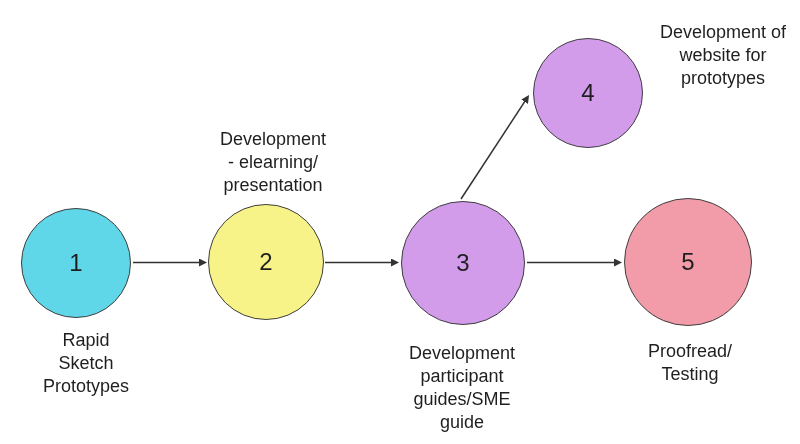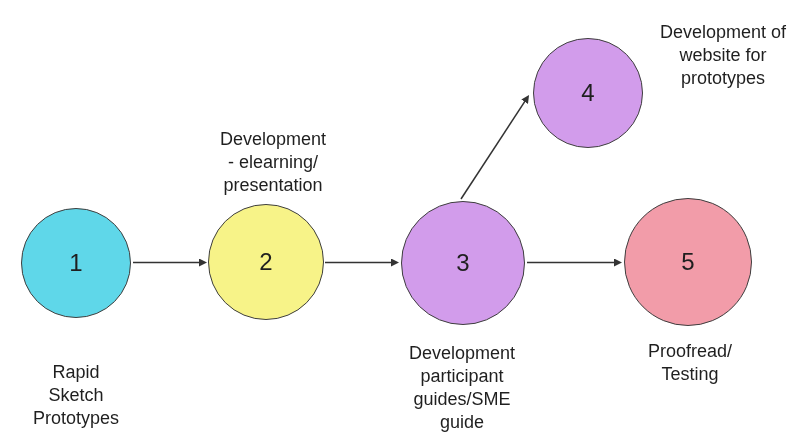--- a/index.html
+++ b/index.html
@@ -40,21 +40,21 @@
   .n4 { left: 533px; top: 38px;  width: 110px; height: 110px; }
   .n5 { left: 624px; top: 198px; width: 128px; height: 128px; }
   .label {
     position: absolute;
     text-align: center;
     font-size: 18px;
     line-height: 23px;
     white-space: pre-line;
     color: #1f1f1f;
   }
-  .l1 { left: 6px;   top: 329px; width: 140px; margin-top: 32px; }
+  .l1 { left: 16px;   top: 329px; width: 140px; }
   .l2 { left: 193px; top: 128px; width: 160px; }
   .l3 { left: 382px; top: 342px; width: 160px; }
   .l4 { left: 638px; top: 21px;  width: 170px; }
   .l5 { left: 610px; top: 340px; width: 160px; }
 </style>
 </head>
 <body>
 
 <div class="canvas">
 

